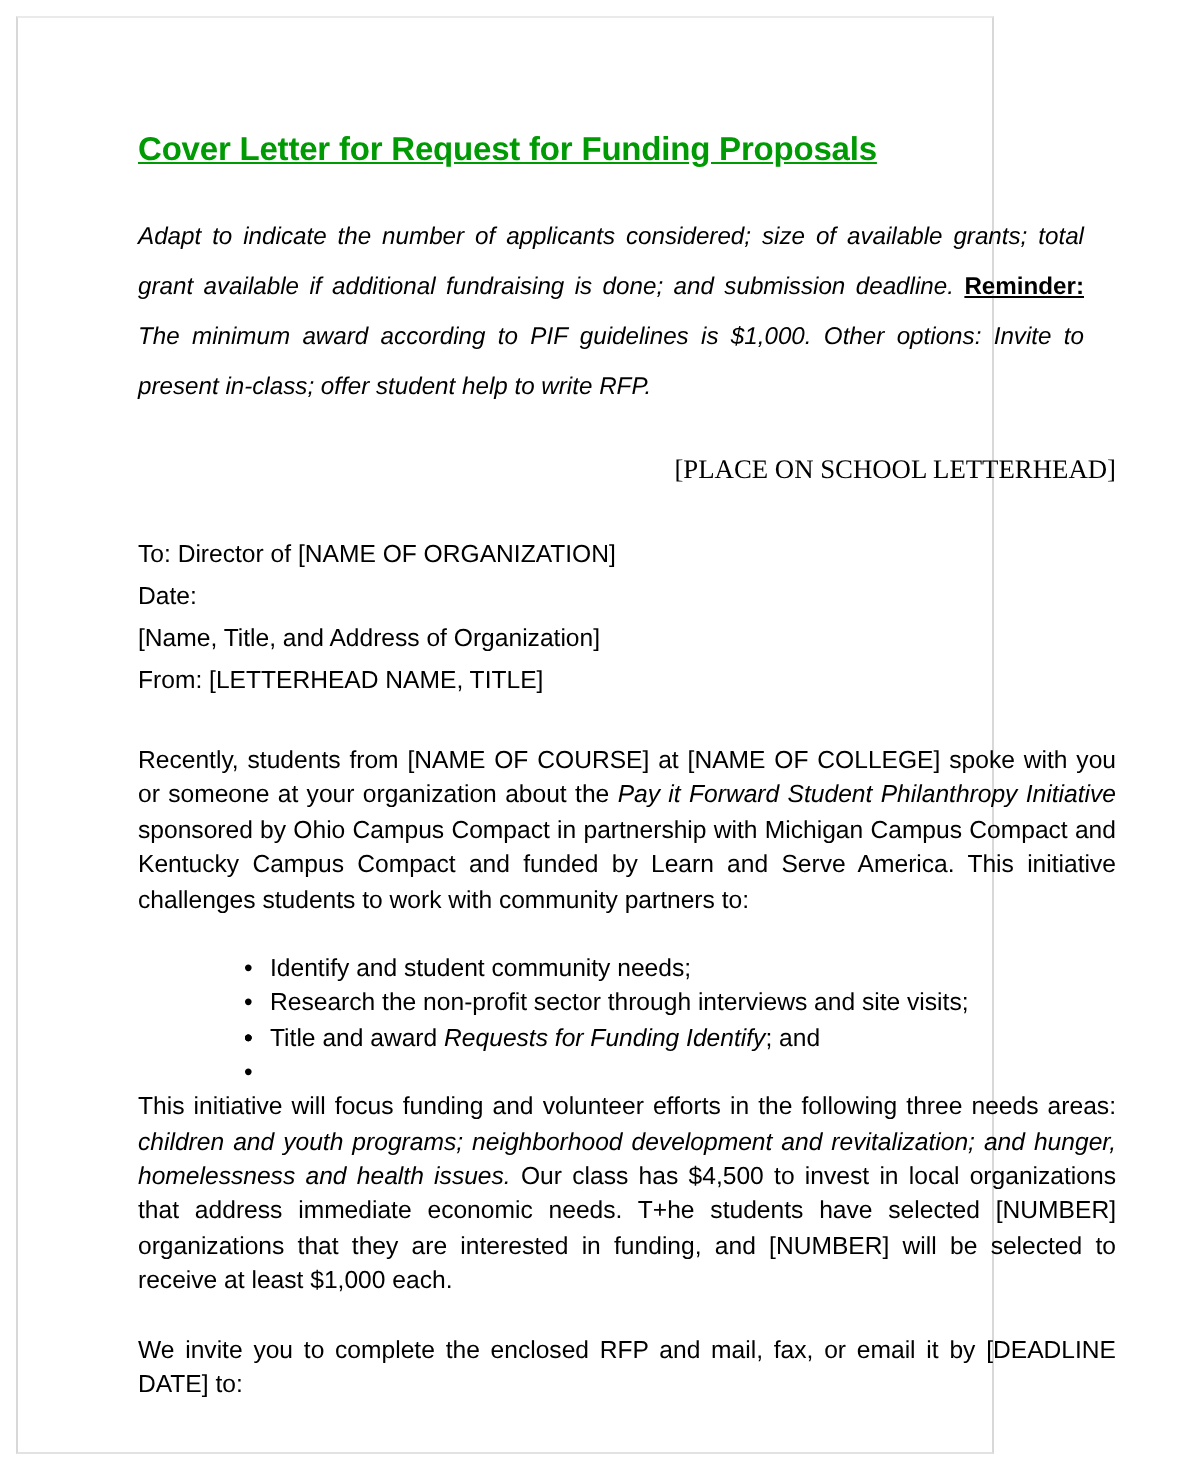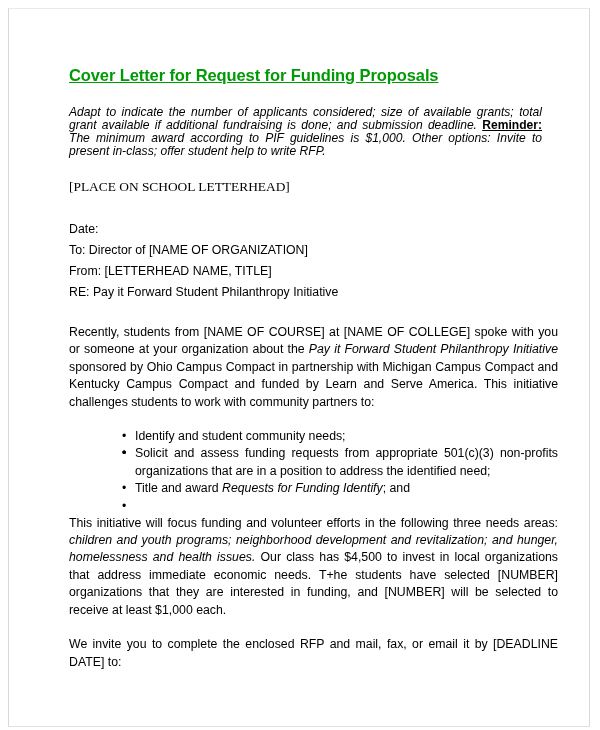--- a/index.html
+++ b/index.html
@@ -12,21 +12,21 @@
     height: 730px;
     overflow: hidden;
     font-family: "Liberation Sans", sans-serif;
     color: #000000;
   }
 
   #page {
     position: absolute;
     left: 8px;
     top: 8px;
-    width: 582px;
+    width: 489px;
     height: 719px;
     box-sizing: border-box;
     background: #ffffff;
     border-left: 1px solid #d8d8d8;
     border-right: 1px solid #d8d8d8;
     border-top: 1px solid #eaeaea;
     border-bottom: 1px solid #e2e2e2;
     text-decoration: underline;
   }
 
@@ -44,35 +44,36 @@
     text-decoration: underline;
     letter-spacing: -0.1px;
     line-height: 20px;
     margin: 0 0 21px 0;
     white-space: nowrap;
   }
 
   .intro {
     font-style: italic;
     font-size: 12.1px;
-    line-height: 13px;
+    line-height: 25px;
     text-align: justify;
     margin: 0 16px 20px 0;
   }
   .intro .reminder {
     font-style: normal;
     font-weight: bold;
     text-decoration: underline;
   }
 
   .letterhead {
     font-family: "Liberation Serif", serif;
     font-size: 13.4px;
     line-height: 18px;
     margin: 0 0 23px 0;
+    text-align: right;
   }
 
   .meta-line {
     font-size: 12.3px;
     line-height: 21px;
     margin: 0;
   }
   .meta-block { margin: 0 0 21px 0; }
 
   .body-para {
@@ -118,33 +119,33 @@
 <div id="page">
   <div id="doc">
 
     <h1 class="doc-title">Cover Letter for Request for Funding Proposals</h1>
 
     <p class="intro"><span>Adapt to indicate the number of applicants considered; size of available grants; total grant available if additional fundraising is done; and submission deadline. </span><span class="reminder">Reminder:</span><span> The minimum award according to PIF guidelines is $1,000. Other options: Invite to present in-class; offer student help to write RFP.</span></p>
 
     <p class="letterhead">[PLACE ON SCHOOL LETTERHEAD]</p>
 
     <div class="meta-block">
+      <p class="meta-line">To: Director of [NAME OF ORGANIZATION]</p>
       <p class="meta-line">Date:</p>
-      <p class="meta-line">To: Director of [NAME OF ORGANIZATION]</p>
+      <p class="meta-line">[Name, Title, and Address of Organization]</p>
       <p class="meta-line">From: [LETTERHEAD NAME, TITLE]</p>
-      <p class="meta-line">RE: Pay it Forward Student Philanthropy Initiative</p>
     </div>
 
     <p class="body-para spaced"><span>Recently, students from [NAME OF COURSE] at [NAME OF COLLEGE] spoke with you or someone at your organization about the </span><em class="it">Pay it Forward Student Philanthropy Initiative</em><span> sponsored by Ohio Campus Compact in partnership with Michigan Campus Compact and Kentucky Campus Compact and funded by Learn and Serve America. This initiative challenges students to work with community partners to:</span></p>
 
     <ul class="bullets">
       <li><span class="bullet-dot">•</span><span>Identify and student community needs;</span></li>
+      <li><span class="bullet-dot">•</span><span>Research the non-profit sector through interviews and site visits;</span></li>
       <li><span class="bullet-dot">•</span></li>
       <li><span class="bullet-dot">•</span></li>
-      <li><span class="bullet-dot">•</span><span>Solicit and assess funding requests from appropriate 501(c)(3) non-profits organizations that are in a position to address the identified need;</span></li>
       <li><span class="bullet-dot">•</span><span>Title and award </span><em class="it">Requests for Funding Identify</em><span>; and</span></li>
       <li><span class="bullet-dot">•</span></li>
     </ul>
 
     <p class="body-para spaced"><span>This initiative will focus funding and volunteer efforts in the following three needs areas: </span><em class="it">children and youth programs; neighborhood development and revitalization; and hunger, homelessness and health issues.</em><span> Our class has $4,500 to invest in local organizations that address immediate economic needs. T+he students have selected [NUMBER] organizations that they are interested in funding, and [NUMBER] will be selected to receive at least $1,000 each.</span></p>
 
     <div class="closing">
       <div>We invite you to complete the enclosed RFP and mail, fax, or email it by [DEADLINE DATE] to:</div>
 
     </div>

